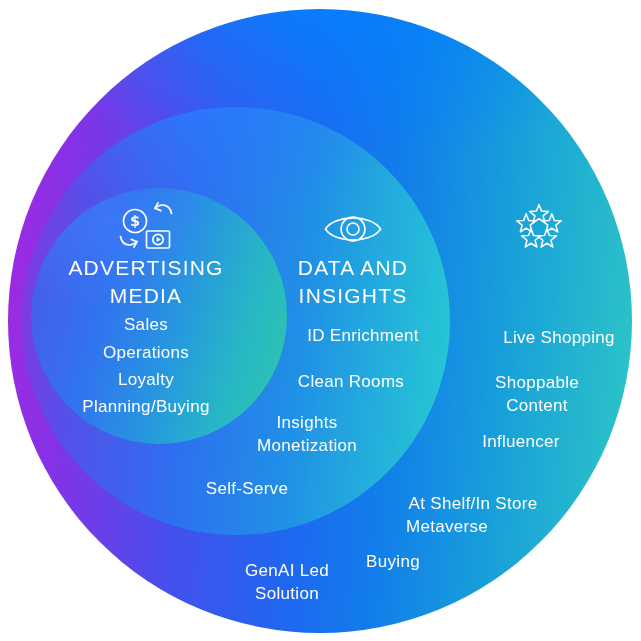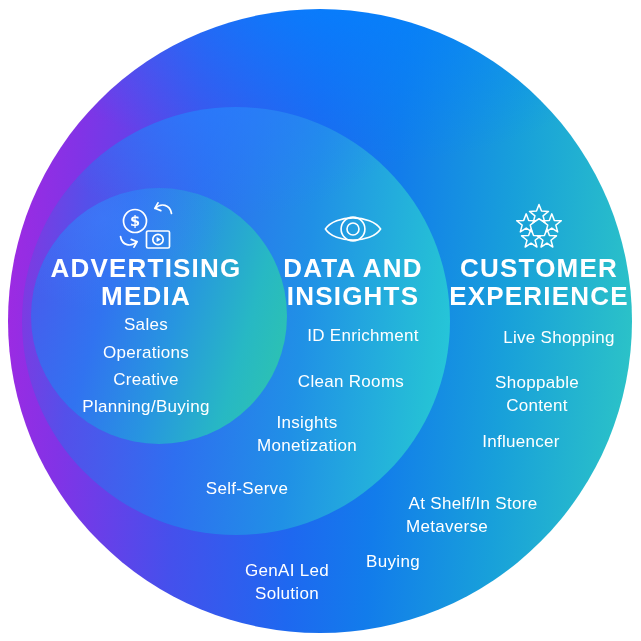--- a/index.html
+++ b/index.html
@@ -27,21 +27,21 @@
       linear-gradient(106deg,#4f55ec 0%,#3173f0 32%,#2795e0 55%,#27b8c4 78%,#2fc7a9 100%);
   }
   .label{
     position:absolute;transform:translate(-50%,-50%);
     white-space:nowrap;text-align:center;
     font-size:17px;letter-spacing:.3px;line-height:22.5px;
   }
   .label.wrap{white-space:normal;}
   .title{
     position:absolute;transform:translate(-50%,-50%);
-    text-align:center;font-size:26px;font-weight:700;
+    text-align:center;font-size:21px;font-weight:400;
     letter-spacing:1.2px;line-height:28px;white-space:nowrap;
   }
   .icon{position:absolute;transform:translate(-50%,-50%);line-height:0;}
   svg{display:block;}
 </style>
 </head>
 <body>
 
 <div class="stage">
 
@@ -61,21 +61,21 @@
       <path d="M-9,12.5 C-15,18.5 -24,16.5 -25.5,7.5"></path>
       <path d="M-14.8,10.4 L-9,12.8 L-12,18.2"></path>
     </svg>
   </div>
   <div class="title" style="left:146px;top:282px;">
     <div>ADVERTISING</div>
     <div>MEDIA</div>
   </div>
   <div class="label" style="left:146px;top:325px;">Sales</div>
   <div class="label" style="left:146px;top:353px;">Operations</div>
-  <div class="label" style="left:146px;top:380px;">Creative</div>
+  <div class="label" style="left:146px;top:380px;">Loyalty</div>
   <div class="label" style="left:146px;top:407px;">Planning/Buying</div>
 
   <div class="icon" style="left:353px;top:229px;">
     <svg width="62" height="40" viewBox="-32 -21 64 42" fill="none" stroke="#ffffff" stroke-width="1.7" stroke-linejoin="round">
       <path d="M-29,0 C-19,-15.5 19,-15.5 29,0 C19,15.5 -19,15.5 -29,0 Z"></path>
       <circle cx="0" cy="0" r="12.5"></circle>
       <circle cx="0" cy="0" r="6.3"></circle>
     </svg>
   </div>
   <div class="title" style="left:353px;top:282px;">
@@ -100,24 +100,20 @@
         <path d="M0,-10 L2.5,-3.44 L9.51,-3.09 L4.04,1.31 L5.88,8.09 L0,4.25 L-5.88,8.09 L-4.04,1.31 L-9.51,-3.09 L-2.5,-3.44 Z"></path>
       </g>
       <g transform="translate(-7.94,10.92) rotate(216)">
         <path d="M0,-10 L2.5,-3.44 L9.51,-3.09 L4.04,1.31 L5.88,8.09 L0,4.25 L-5.88,8.09 L-4.04,1.31 L-9.51,-3.09 L-2.5,-3.44 Z"></path>
       </g>
       <g transform="translate(-12.8,-4.17) rotate(288)">
         <path d="M0,-10 L2.5,-3.44 L9.51,-3.09 L4.04,1.31 L5.88,8.09 L0,4.25 L-5.88,8.09 L-4.04,1.31 L-9.51,-3.09 L-2.5,-3.44 Z"></path>
       </g>
     </svg>
   </div>
-  <div class="title" style="left:539px;top:282px;">
-    <div>CUSTOMER</div>
-    <div>EXPERIENCE</div>
-  </div>
   <div class="label" style="left:546px;top:338px;margin-left:13px;">Live Shopping</div>
   <div class="label wrap" style="left:537px;top:394px;width:106px;">Shoppable Content</div>
   <div class="label" style="left:521px;top:442px;">Influencer</div>
   <div class="label" style="left:473px;top:504px;">At Shelf/In Store</div>
   <div class="label" style="left:447px;top:527px;">Metaverse</div>
   <div class="label" style="left:393px;top:562px;">Buying</div>
 
 </div>
 
 </body></html>

